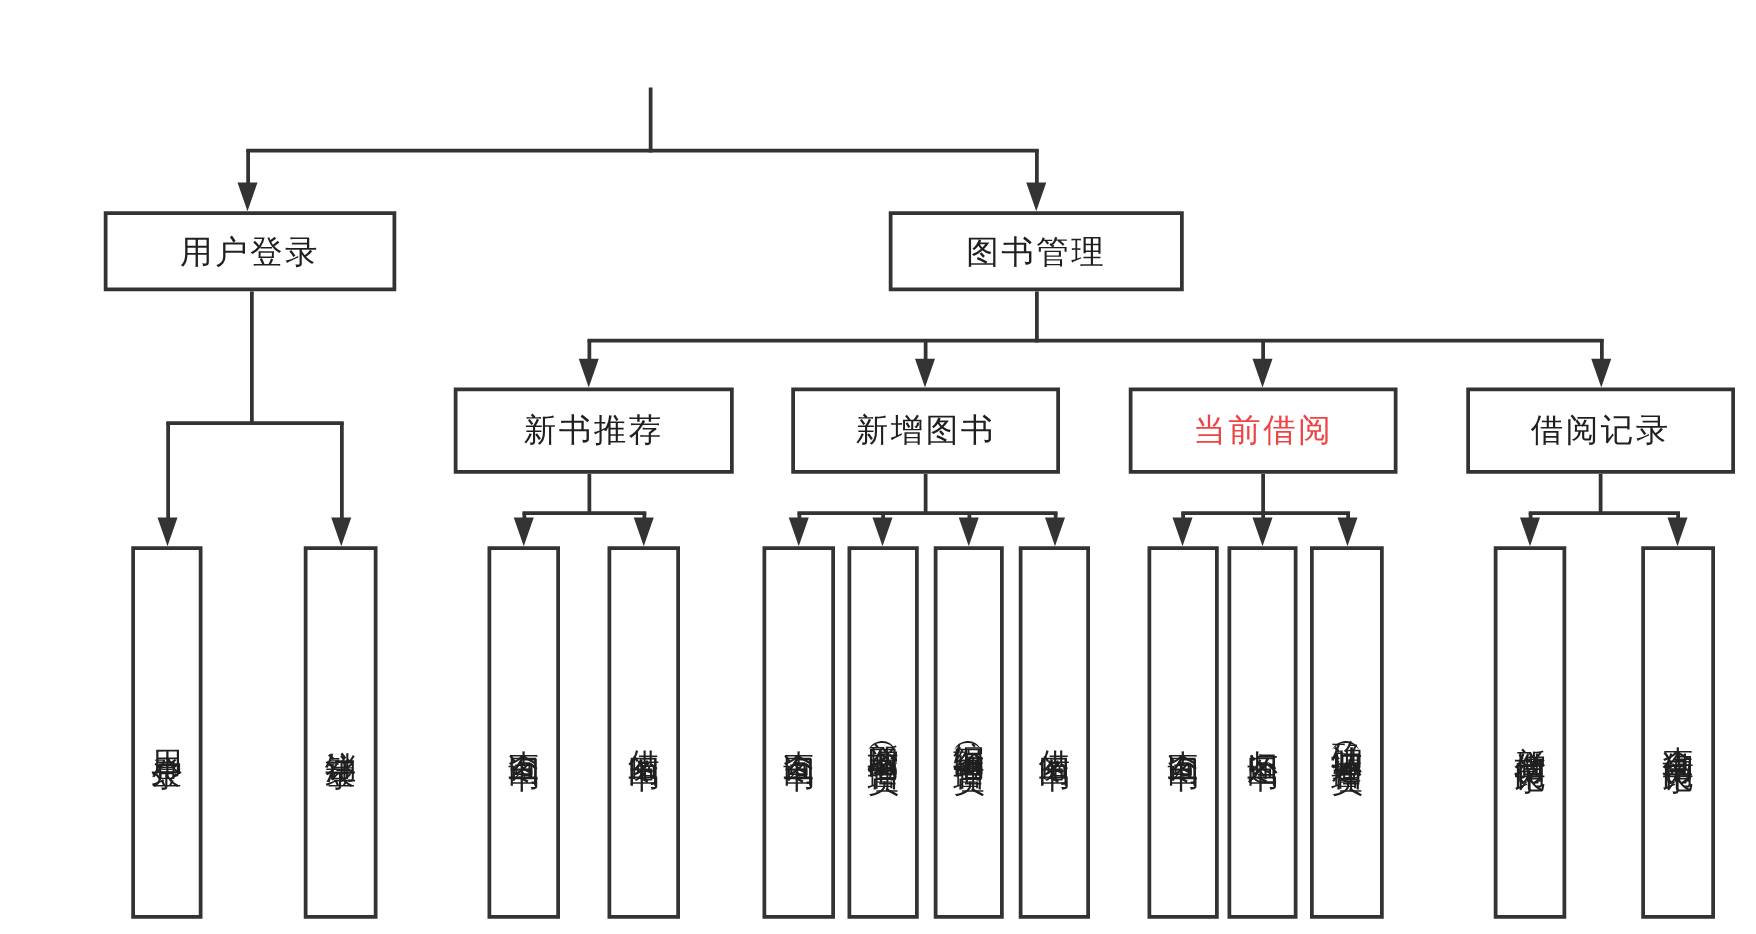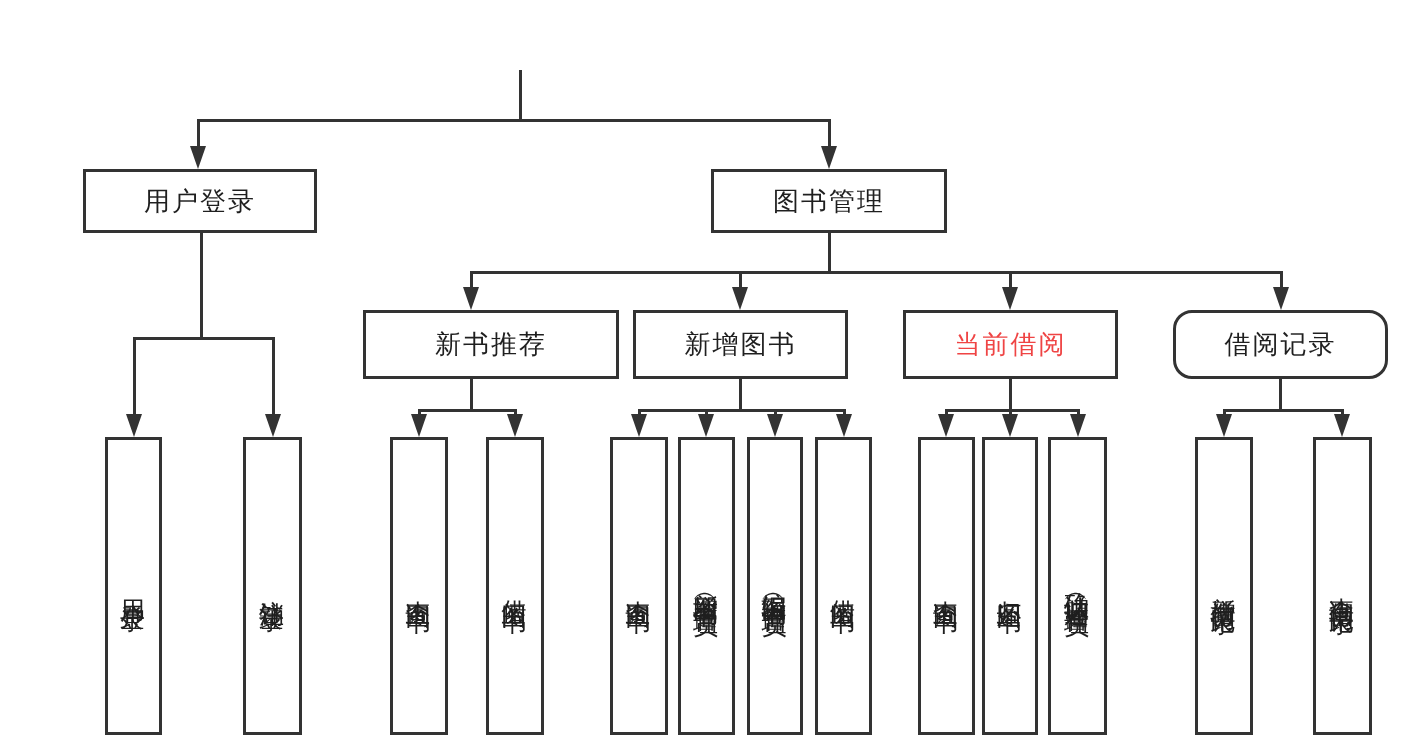--- a/index.html
+++ b/index.html
@@ -117,24 +117,24 @@
     <div class="seg" style="left: 1076.5px; top: 410px; width: 3px; height: 11px; background: rgb(51, 51, 51);"></div>
     <div class="arrowhead" style="left: 1070px; top: 414px; border-top-color: rgb(51, 51, 51);"></div>
     <div class="seg" style="left: 1278.5px; top: 379px; width: 3px; height: 32.5px; background: rgb(51, 51, 51);"></div>
     <div class="seg" style="left: 1222.5px; top: 408.5px; width: 121px; height: 3px; background: rgb(51, 51, 51);"></div>
     <div class="seg" style="left: 1222.5px; top: 410px; width: 3px; height: 11px; background: rgb(51, 51, 51);"></div>
     <div class="arrowhead" style="left: 1216px; top: 414px; border-top-color: rgb(51, 51, 51);"></div>
     <div class="seg" style="left: 1340.5px; top: 410px; width: 3px; height: 11px; background: rgb(51, 51, 51);"></div>
     <div class="arrowhead" style="left: 1334px; top: 414px; border-top-color: rgb(51, 51, 51);"></div>
     <div class="node" style="left: 83px; top: 169px; width: 234px; height: 64px; border-color: rgb(51, 51, 51); background: rgb(255, 255, 255); color: rgb(31, 31, 31);">用户登录</div>
     <div class="node" style="left: 711px; top: 169px; width: 236px; height: 64px; border-color: rgb(51, 51, 51); background: rgb(255, 255, 255); color: rgb(31, 31, 31);">图书管理</div>
-    <div class="node" style="left: 363px; top: 310px; width: 256px; height: 69px; border-color: rgb(51, 51, 51); background: rgb(255, 255, 255); color: rgb(31, 31, 31);">新书推荐</div>
+    <div class="node" style="left: 363px; top: 310px; width: 224px; height: 69px; border-color: rgb(51, 51, 51); background: rgb(255, 255, 255); color: rgb(31, 31, 31);">新书推荐</div>
     <div class="node" style="left: 633px; top: 310px; width: 215px; height: 69px; border-color: rgb(51, 51, 51); background: rgb(255, 255, 255); color: rgb(31, 31, 31);">新增图书</div>
     <div class="node" style="left: 903px; top: 310px; width: 215px; height: 69px; border-color: rgb(51, 51, 51); background: rgb(255, 255, 255); color: #ef4444;">当前借阅</div>
-    <div class="node" style="left: 1173px; top: 310px; width: 215px; height: 69px; border-color: rgb(51, 51, 51); background: rgb(255, 255, 255); color: rgb(31, 31, 31); border-radius: 19px;">借阅记录</div>
+    <div class="node" style="left: 1173px; top: 310px; width: 215px; height: 69px; border-color: rgb(51, 51, 51); background: rgb(255, 255, 255); color: rgb(31, 31, 31);">借阅记录</div>
     <div class="node v" style="left: 105px; top: 437px; width: 57px; height: 298px; border-color: rgb(51, 51, 51); background: rgb(255, 255, 255); color: rgb(31, 31, 31);">用户登录</div>
     <div class="node v" style="left: 243px; top: 437px; width: 59px; height: 298px; border-color: rgb(51, 51, 51); background: rgb(255, 255, 255); color: rgb(31, 31, 31);">注销登录</div>
     <div class="node v" style="left: 390px; top: 437px; width: 58px; height: 298px; border-color: rgb(51, 51, 51); background: rgb(255, 255, 255); color: rgb(31, 31, 31);">查询图书</div>
     <div class="node v" style="left: 486px; top: 437px; width: 58px; height: 298px; border-color: rgb(51, 51, 51); background: rgb(255, 255, 255); color: rgb(31, 31, 31);">借阅图书</div>
     <div class="node v" style="left: 610px; top: 437px; width: 58px; height: 298px; border-color: rgb(51, 51, 51); background: rgb(255, 255, 255); color: rgb(31, 31, 31);">查询图书</div>
     <div class="node v" style="left: 678px; top: 437px; width: 57px; height: 298px; border-color: rgb(51, 51, 51); background: rgb(255, 255, 255); color: rgb(31, 31, 31);">新增图书（管理员）</div>
     <div class="node v" style="left: 747px; top: 437px; width: 56px; height: 298px; border-color: rgb(51, 51, 51); background: rgb(255, 255, 255); color: rgb(31, 31, 31);">编辑图书（管理员）</div>
     <div class="node v" style="left: 815px; top: 437px; width: 57px; height: 298px; border-color: rgb(51, 51, 51); background: rgb(255, 255, 255); color: rgb(31, 31, 31);">借阅图书</div>
     <div class="node v" style="left: 918px; top: 437px; width: 57px; height: 298px; border-color: rgb(51, 51, 51); background: rgb(255, 255, 255); color: rgb(31, 31, 31);">查询图书</div>
     <div class="node v" style="left: 982px; top: 437px; width: 56px; height: 298px; border-color: rgb(51, 51, 51); background: rgb(255, 255, 255); color: rgb(31, 31, 31);">归还图书</div>

